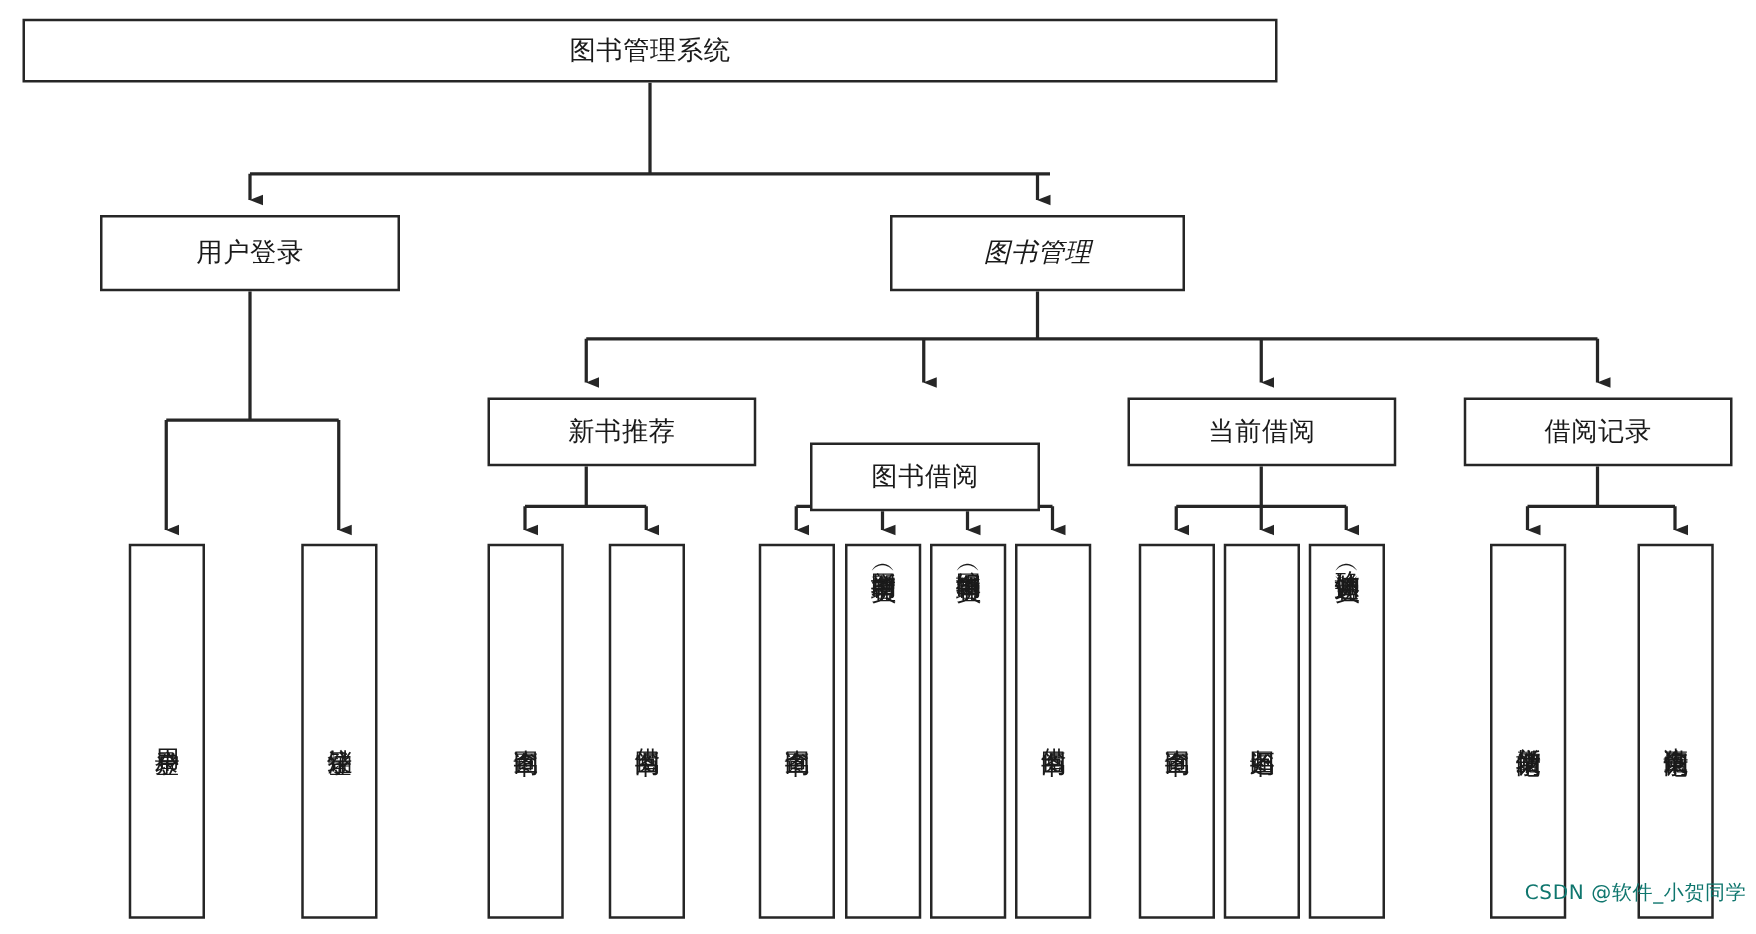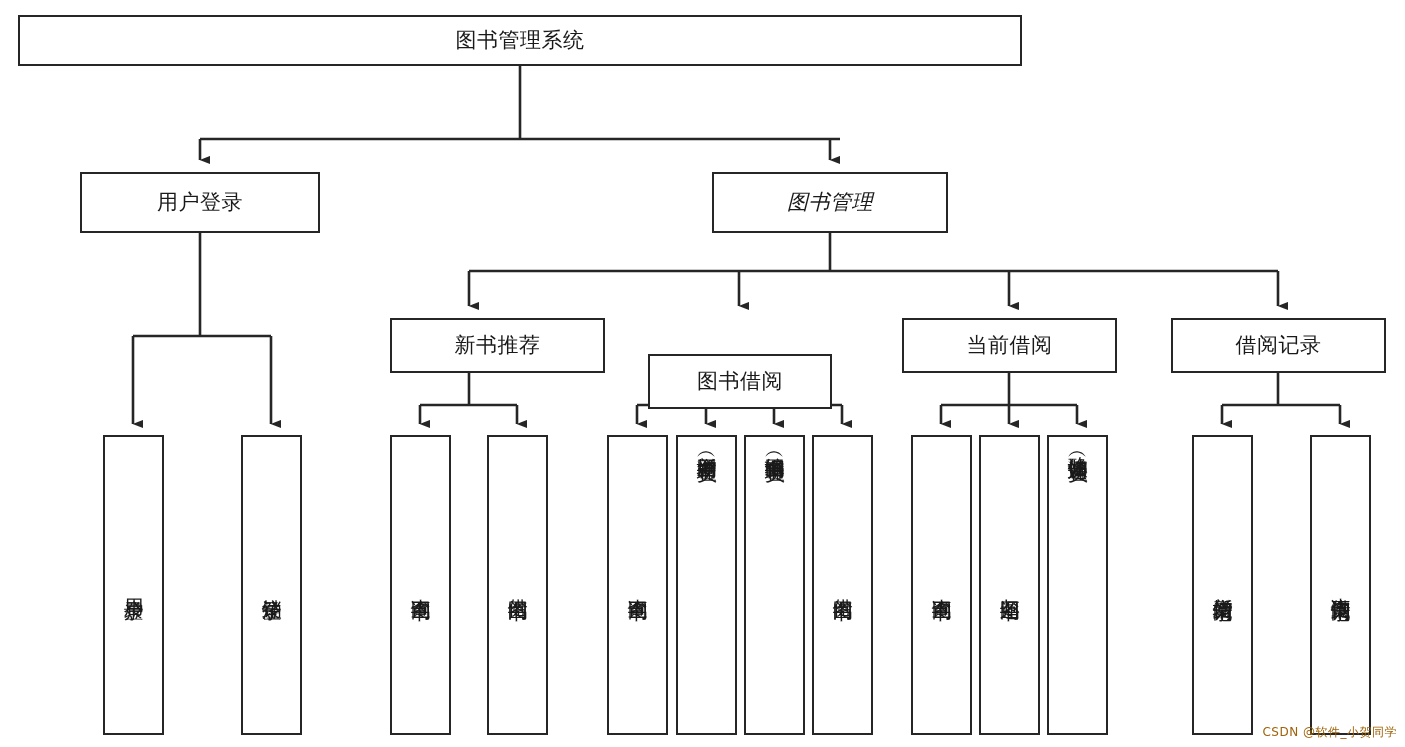--- a/index.html
+++ b/index.html
@@ -53,23 +53,23 @@
     letter-spacing: 1px;
     white-space: nowrap;
   }
   .node.vert.centered {
     align-items: center;
     padding-top: 0;
   }
   #watermark {
     position: absolute;
     right: 8px;
-    bottom: 6px;
-    font-size: 12px;
-    color: #a16207;
+    bottom: 22px;
+    font-size: 16px;
+    color: #0f766e;
     letter-spacing: 0.5px;
     white-space: nowrap;
   }
 </style>
 </head>
 <body>
 
 <div id="canvas">
 
   <svg id="wires" viewBox="0 0 1405 747" xmlns="http://www.w3.org/2000/svg">

